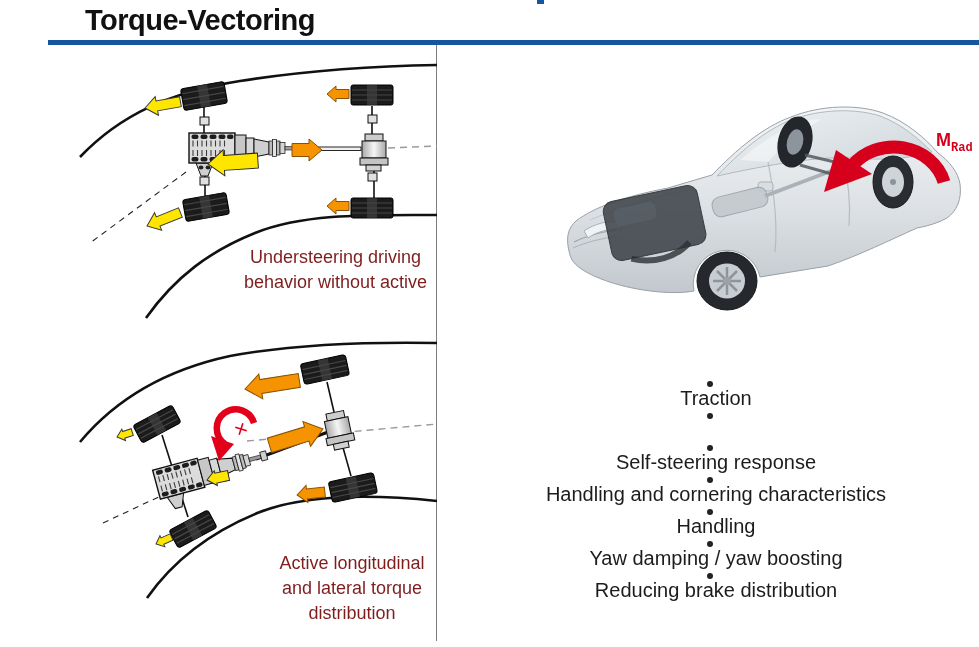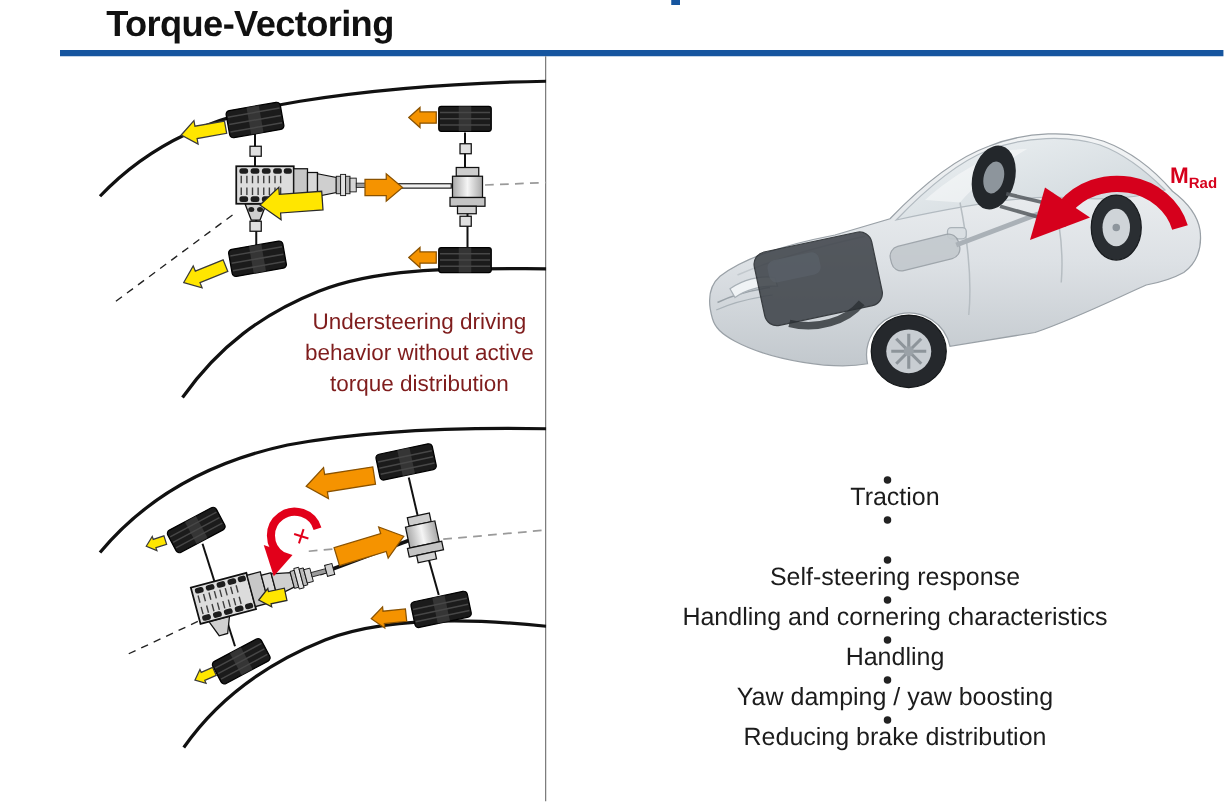--- a/index.html
+++ b/index.html
@@ -20,21 +20,21 @@
   .car-box{left:560px;top:60px;}
   .caption{
     font-size:18px;line-height:25px;color:#7f1d1d;
   }
   .caption span{display:block;}
   .caption1{left:228px;top:245px;width:215px;}
   .caption2{left:257px;top:551px;width:190px;}
   .mrad{
     left:936px;top:130px;color:#d6001c;font-weight:bold;font-size:18px;white-space:nowrap;
   }
-  .mrad sub{font-size:12px;font-weight:bold;}
+  .mrad sub{font-size:12px;font-weight:bold;font-family:Liberation Mono, monospace;}
   .pos-heading{
     left:460px;top:342px;font-size:23px;font-weight:bold;color:#17539f;white-space:nowrap;
   }
   ul.effects{
     left:461px;top:381px;list-style:none;margin:0;padding:0;width:510px;
   }
   ul.effects li{
     height:32px;display:flex;align-items:center;font-size:20px;color:#1c1c1c;white-space:nowrap;flex-direction:column;
   }
   .bullet-dot{
@@ -163,21 +163,20 @@
     <polygon points="0,0 12,-9.5 12,-5 36,-5 36,5 12,5 12,9.5" transform="translate(97,171) rotate(-22)" fill="#ffe600" stroke="#3a3a3a"></polygon>
     <polygon points="0,0 16,-13 16,-7.5 50,-7.5 50,7.5 16,7.5 16,13" transform="translate(158,109) rotate(-4)" fill="#ffe600" stroke="#2a2a2a"></polygon>
 
     <polygon points="0,0 9,-8 9,-4.5 22,-4.5 22,4.5 9,4.5 9,8" transform="translate(277,39)" fill="#f59300" stroke="#8a5200"></polygon>
     <polygon points="0,0 9,-8 9,-4.5 22,-4.5 22,4.5 9,4.5 9,8" transform="translate(277,151)" fill="#f59300" stroke="#8a5200"></polygon>
     <polygon points="0,0 -13,-11 -13,-6.5 -30,-6.5 -30,6.5 -13,6.5 -13,11" transform="translate(272,95)" fill="#f59300" stroke="#8a5200"></polygon>
   </svg>
   <div class="abs caption caption1">
     <span>Understeering driving</span>
     <span>behavior without active</span>
-    <span>torque distribution</span>
   </div>
 
   <svg class="abs diagram2" width="387" height="305" viewBox="0 0 387 305">
 
     <path d="M 30,102 C 65,60 115,30 180,16 C 250,3 330,2 387,3" fill="none" stroke="#111" stroke-width="2.6"></path>
     <path d="M 97,258 C 125,218 165,190 210,172 C 260,153 330,155 387,161" fill="none" stroke="#111" stroke-width="2.6"></path>
 
     <path d="M 53,183 L 145,140" stroke="#222" stroke-width="1.1" stroke-dasharray="6 5" fill="none"></path>
     <path d="M 197,101 L 387,84" stroke="#9a9a9a" stroke-width="1.4" stroke-dasharray="7 5" fill="none"></path>
 
@@ -277,20 +276,25 @@
     </g>
 
     <polygon points="0,0 7,-6 7,-3.5 16,-3.5 16,3.5 7,3.5 7,6" transform="translate(67,97) rotate(-18)" fill="#ffe600" stroke="#3a3a3a"></polygon>
     <polygon points="0,0 7,-6 7,-3.5 17,-3.5 17,3.5 7,3.5 7,6" transform="translate(106,204) rotate(-24)" fill="#ffe600" stroke="#3a3a3a"></polygon>
     <polygon points="0,0 9,-7.5 9,-5 22,-5 22,5 9,5 9,7.5" transform="translate(157,140) rotate(-12)" fill="#ffe600" stroke="#2a2a2a"></polygon>
 
     <polygon points="0,0 16,-12.5 16,-7 55,-7 55,7 16,7 16,12.5" transform="translate(195,49) rotate(-9)" fill="#f59300" stroke="#8a5200"></polygon>
     <polygon points="0,0 10,-8.5 10,-5 28,-5 28,5 10,5 10,8.5" transform="translate(247,155) rotate(-6)" fill="#f59300" stroke="#8a5200"></polygon>
     <polygon points="0,0 -17,-13 -17,-7.5 -56,-7.5 -56,7.5 -17,7.5 -17,13" transform="translate(273,89) rotate(-17)" fill="#f59300" stroke="#8a5200"></polygon>
   </svg>
+  <div class="abs caption caption2">
+    <span>Active longitudinal</span>
+    <span>and lateral torque</span>
+    <span>distribution</span>
+  </div>
 
   <svg class="abs car-box" width="420" height="255" viewBox="0 0 420 255">
     <defs>
       <linearGradient id="gradBody" x1="0" y1="0" x2="0" y2="1">
         <stop offset="0" stop-color="#f3f5f6"></stop>
           <stop offset="0.55" stop-color="#dde1e5"></stop>
           <stop offset="1" stop-color="#c2c8cd"></stop>
       </linearGradient>
       <linearGradient id="gradGlass" x1="0" y1="0" x2="1" y2="1">
         <stop offset="0" stop-color="#eef2f4"></stop>

